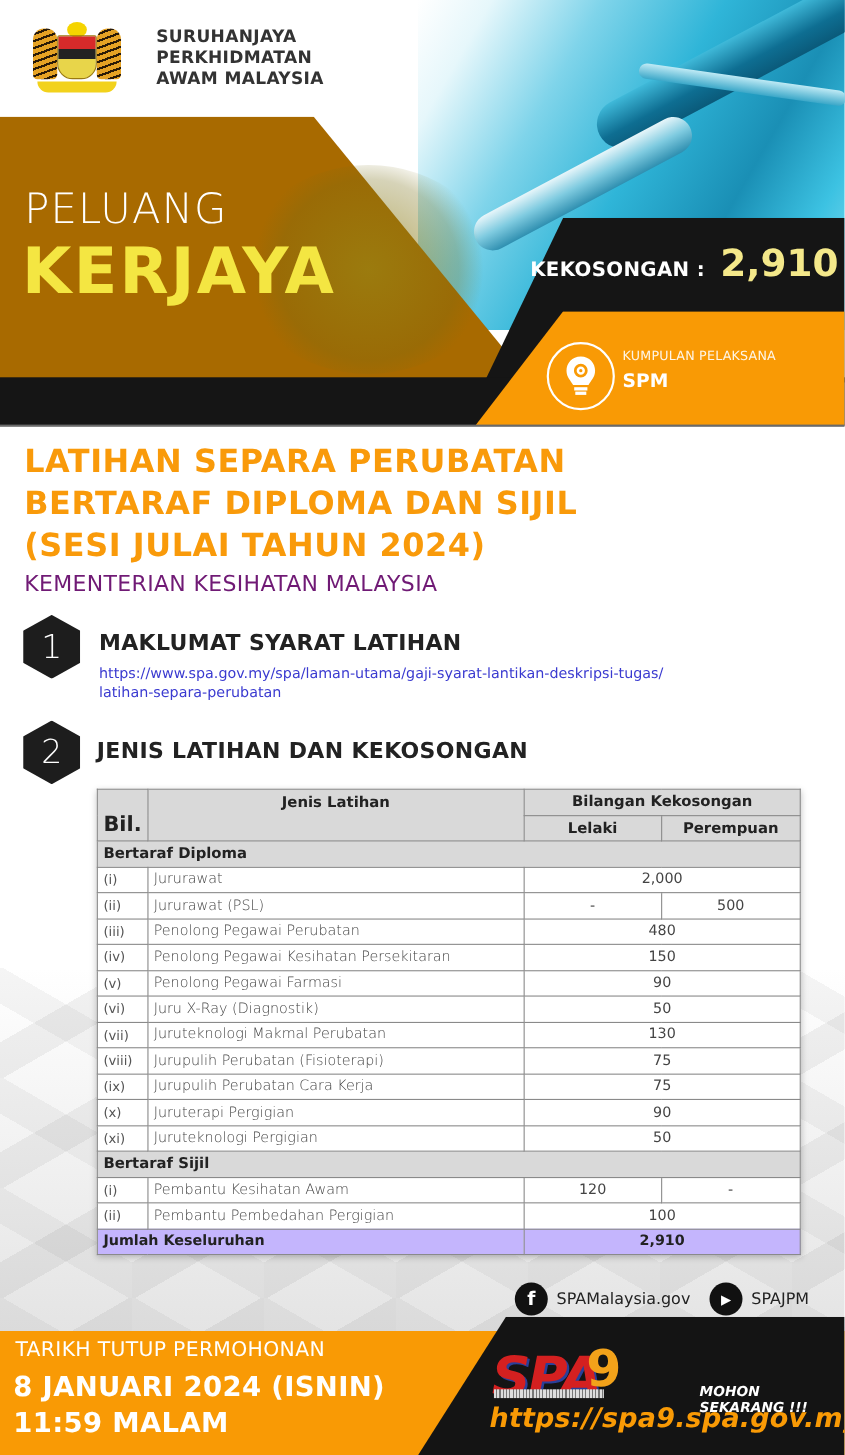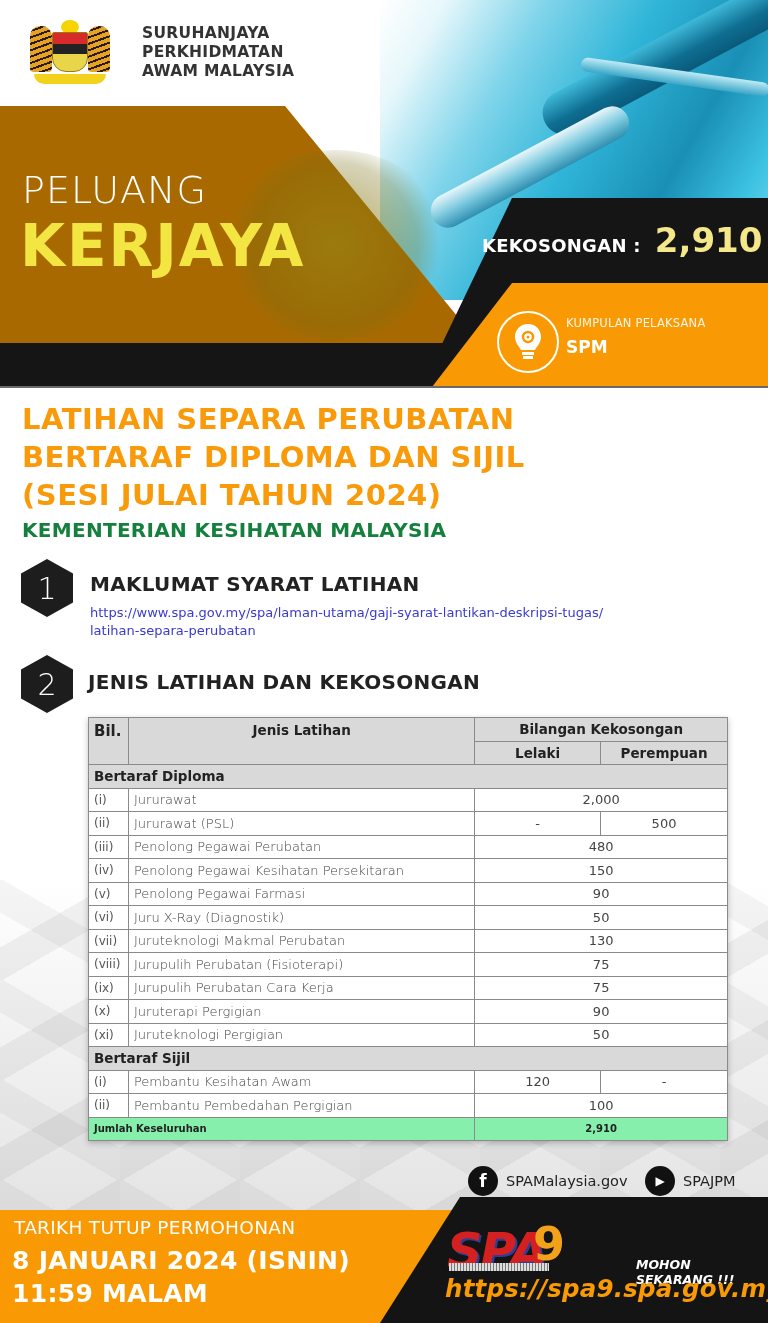--- a/index.html
+++ b/index.html
@@ -36,21 +36,21 @@
   .orange-box { position: absolute; left: 432px; top: 283px; width: 336px; height: 104px; background: #f99a05;
     clip-path: polygon(80px 0, 336px 0, 336px 104px, 0 104px); }
   .bulb-circle { position: absolute; left: 497px; top: 311px; width: 62px; height: 62px; border: 2.5px solid #fff; border-radius: 50%; display: flex; align-items: center; justify-content: center; }
   .kumpulan { position: absolute; left: 566px; top: 316px; color: #fff; }
   .kumpulan .lbl { font-size: 11.5px; letter-spacing: 0.2px; opacity: 0.9; }
   .kumpulan .val { font-size: 17px; font-weight: bold; margin-top: 7px; }
   .divider-line { position: absolute; left: 0; top: 386px; width: 768px; height: 2px; background: #6a6a6a; }
 
   
   .title { position: absolute; left: 22px; top: 400px; font-family: "DejaVu Sans", sans-serif; font-weight: bold; font-size: 29px; line-height: 38px; color: #f99a0a; letter-spacing: 0.5px; }
-  .subtitle { position: absolute; left: 22px; top: 518px; font-weight: bold; font-size: 20px; color: #15803d; letter-spacing: 0.3px; }
+  .subtitle { position: absolute; left: 22px; top: 518px; font-weight: normal; font-size: 20px; color: #701a75; letter-spacing: 0.3px; }
 
   
   .hex { position: absolute; width: 52px; height: 58px; background: #1d1d1d; clip-path: polygon(50% 0, 100% 25%, 100% 75%, 50% 100%, 0 75%, 0 25%); color: #fff; font-size: 30px; font-weight: 300; display: flex; align-items: center; justify-content: center; }
   .sec-title { position: absolute; font-weight: bold; font-size: 20px; color: #222; letter-spacing: 0.3px; }
   .sec-link { position: absolute; left: 90px; top: 604px; font-size: 13px; line-height: 18px; color: #3a3ad0; text-decoration: none; }
 
   
   .bg-pattern { position: absolute; left: 0; top: 880px; width: 768px; height: 330px;
     background:
       linear-gradient(30deg, transparent 40%, rgba(0,0,0,0.04) 40% 60%, transparent 60%),
@@ -59,21 +59,21 @@
     background-size: 120px 100px, 120px 100px, 100% 100%; }
 
   
   table.vac { position: absolute; left: 88px; top: 717px; width: 640px; border-collapse: collapse; font-size: 13px; color: #333; background: #fff; box-shadow: 0 2px 6px rgba(0,0,0,0.25); }
   table.vac td, table.vac th { border: 1px solid #8a8a8a; height: 23.5px; padding: 0 5px; }
   table.vac th { background: #d9d9d9; font-weight: bold; font-size: 13.5px; color: #222; }
   table.vac .grp td { background: #d9d9d9; font-weight: bold; color: #222; font-size: 13.5px; }
   table.vac .bil { width: 40px; color: #555; font-size: 12px; }
   table.vac .jenis { width: 347px; font-weight: 300; color: #444; }
   table.vac .num { text-align: center; color: #444; }
-  table.vac .total td { background: #86efac; font-weight: bold; color: #222; font-size: 10px; }
+  table.vac .total td { background: #c4b5fd; font-weight: bold; color: #222; font-size: 13px; }
 
   
   .social { position: absolute; top: 1166px; display: flex; align-items: center; }
   .social .ico { width: 30px; height: 30px; background: #111; border-radius: 50%; color: #fff; display: flex; align-items: center; justify-content: center; font-weight: bold; font-size: 17px; }
   .social .txt { margin-left: 8px; font-size: 14.5px; color: #222; }
 
   
   .footer-orange { position: absolute; left: 0; top: 1210px; width: 768px; height: 113px; background: #f99a05; }
   .footer-black { position: absolute; left: 380px; top: 1197px; width: 388px; height: 126px; background: #141414; clip-path: polygon(80px 0, 388px 0, 388px 126px, 0 126px); }
   .tarikh-lbl { position: absolute; left: 14px; top: 1217px; color: #fff; font-size: 18.5px; font-weight: 400; letter-spacing: 0.3px; }
@@ -155,21 +155,21 @@
     <div>https://www.spa.gov.my/spa/laman-utama/gaji-syarat-lantikan-deskripsi-tugas/</div>
     <div>latihan-separa-perubatan</div>
   </a>
 
   <div class="hex" style="left:21px; top:655px;">2</div>
   <div class="sec-title" style="left:88px; top:670px;">JENIS LATIHAN DAN KEKOSONGAN</div>
 
   <table class="vac">
     <tbody>
         <tr>
-      <th rowspan="2" class="bil" style="text-align:left; vertical-align:top; padding-top:4px; color:#222; font-size:15px;">Bil.</th>
+      <th rowspan="2" class="bil" style="text-align:left; vertical-align:top; padding-top:20px; color:#222; font-size:19px;">Bil.</th>
       <th rowspan="2" class="jenis" style="vertical-align:top; padding-top:4px; text-align:center; font-weight:bold; color:#222;">Jenis Latihan</th>
       <th colspan="2">Bilangan Kekosongan</th>
     </tr>
     <tr>
       <th style="width:126px;">Lelaki</th>
       <th style="width:127px;">Perempuan</th>
     </tr>
 
     <tr class="grp">
       <td colspan="4">Bertaraf Diploma</td>

